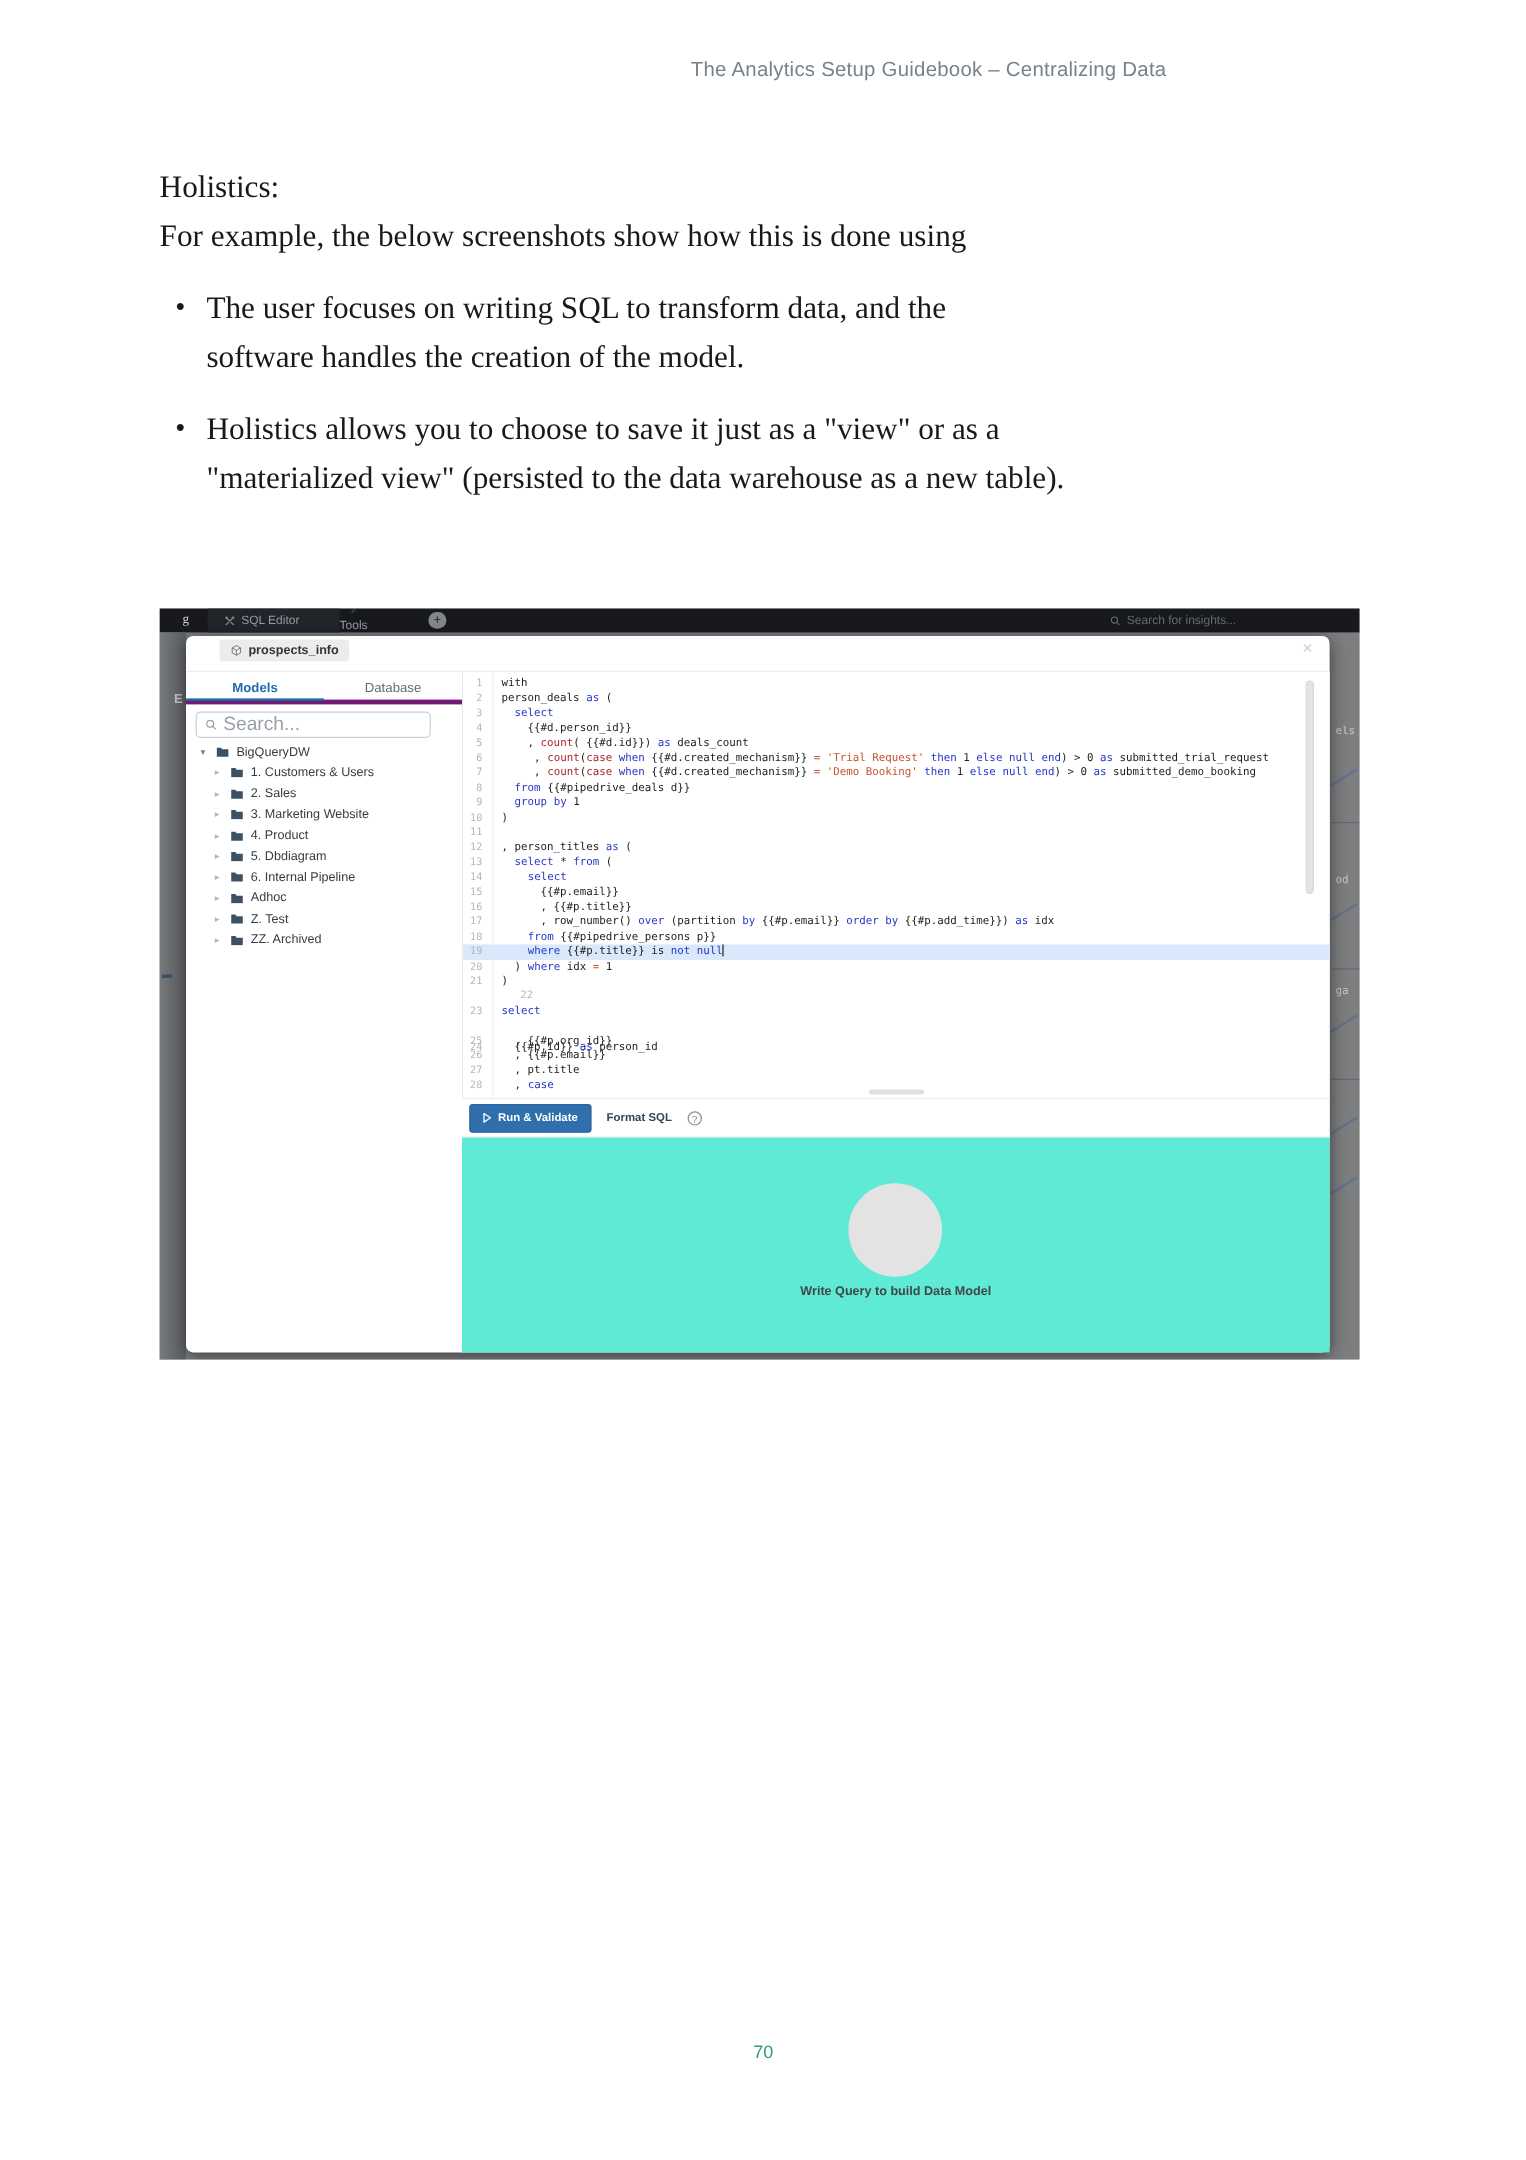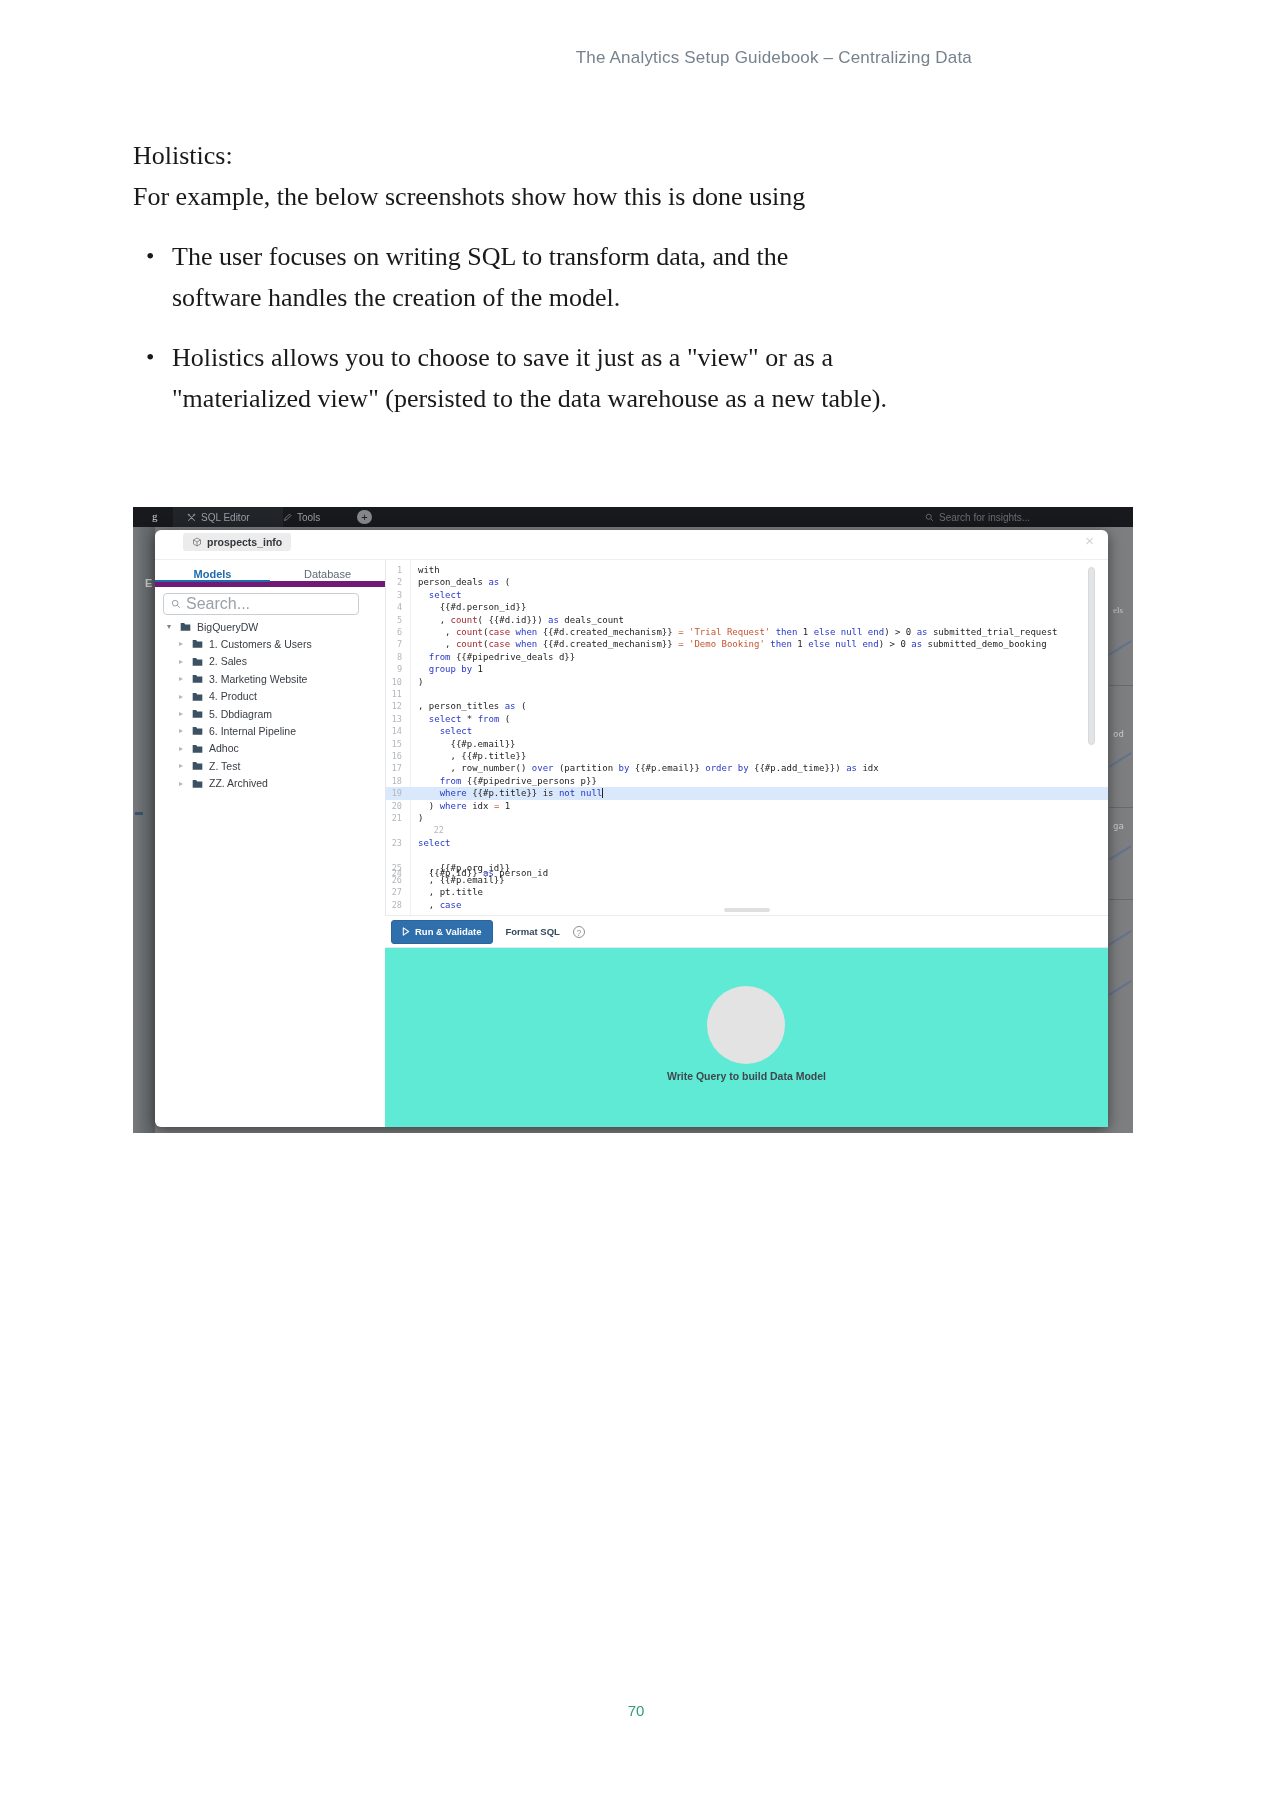--- a/index.html
+++ b/index.html
@@ -11,40 +11,40 @@
   .bullet{position:absolute;left:146px;font-family:"Liberation Serif",serif;font-size:26px;line-height:41px;color:#191919;}
   .bullet .dot{position:absolute;left:0;top:0;font-size:24px;}
   .bullet .btext{display:inline-block;margin-left:26px;}
   .page-number{position:absolute;left:0;top:1702px;width:100%;text-align:center;font-size:15px;color:#2f9c7c;}
 
   
   .shot{position:absolute;left:133px;top:507px;width:1000px;height:626px;background:#7d7e80;overflow:hidden;font-family:"Liberation Sans",sans-serif;}
   .topbar{position:absolute;left:0;top:0;width:100%;height:20px;background:#17191d;}
   .tb-frag{position:absolute;left:19px;top:3px;color:#cfd2d6;font-size:11px;font-family:"Liberation Serif",serif;}
   .tb-tab{position:absolute;left:40px;top:0;width:110px;height:20px;background:#212429;color:#979da5;font-size:10px;display:flex;align-items:center;gap:5px;padding-left:14px;box-sizing:border-box;}
-  .tb-tools{position:absolute;left:150px;top:0;height:20px;color:#979da5;font-size:10px;display:flex;align-items:center;gap:5px;}
+  .tb-tools{position:absolute;left:150px;top:0;height:20px;color:#979da5;font-size:10px;display:flex;align-items:center;gap:5px;flex-direction:column;}
   .tb-plus{position:absolute;left:224px;top:3px;width:15px;height:14px;border-radius:8px;background:#83878c;color:#1c1e22;font-size:11px;line-height:14px;text-align:center;}
   .tb-search{position:absolute;right:64px;top:2px;height:16px;display:flex;align-items:center;gap:5px;}
   .tb-search input{background:transparent;border:none;outline:none;color:#666c75;font-size:10px;width:130px;padding:0;}
   .tb-search input::placeholder{color:#666c75;}
 
   .strip-left{position:absolute;left:0;top:20px;width:22px;height:606px;background:linear-gradient(90deg,#77797c 0%,#6a6d70 45%,#606366 100%);}
   .strip-E{position:absolute;left:12px;top:50px;color:#d3d5d7;font-weight:bold;font-size:11px;opacity:.85;}
   .ldash{position:absolute;left:2px;top:305px;width:8px;height:3px;background:#2b4a66;opacity:.8;}
   .frag{position:absolute;left:980px;color:#d3d5d7;font-size:9px;font-family:"DejaVu Sans Mono",monospace;opacity:.85;}
   .rline{position:absolute;width:26px;height:2px;background:#47689a;opacity:.5;transform:rotate(-32deg);}
   .rsep{position:absolute;left:976px;width:24px;height:1px;background:#55585c;opacity:.55;}
   .smudge{position:absolute;left:57px;top:612px;width:230px;height:6px;background:rgba(35,35,35,.35);filter:blur(1px);border-radius:2px;}
 
   .modal{position:absolute;left:22px;top:23px;width:953px;height:597px;background:#fff;border-radius:6px;box-shadow:0 3px 14px rgba(0,0,0,.5);}
   .tabrow{position:absolute;left:0;top:0;width:100%;height:30px;border-bottom:1px solid #eceef0;box-sizing:border-box;}
   .model-tab{position:absolute;left:28px;top:3px;height:18px;background:#ececec;border-radius:3px;display:flex;align-items:center;gap:5px;padding:0 9px;font-size:10.5px;font-weight:bold;color:#33373c;}
   .close-x{position:absolute;right:14px;top:2px;font-size:15px;color:#ced3d8;cursor:default;}
 
-  .sidebar-tabs{position:absolute;left:0;top:30px;width:230px;height:27px;border-bottom:6px solid #701a75;box-sizing:border-box;}
+  .sidebar-tabs{position:absolute;left:0;top:30px;width:230px;height:27px;border-bottom:4px solid #701a75;box-sizing:border-box;}
   .stab{position:absolute;top:0;height:27px;width:115px;display:flex;align-items:center;justify-content:center;font-size:11px;}
   .stab.models{left:0;color:#1e6cad;font-weight:bold;}
   .stab.database{left:115px;color:#5f6a74;}
   .stab-underline{position:absolute;left:0;bottom:-1px;width:115px;height:2px;background:#1e6cad;}
 
   .side-search{position:absolute;left:8px;top:63px;width:196px;height:22px;border:1px solid #c9ced3;border-radius:4px;display:flex;align-items:center;gap:5px;padding:0 7px;box-sizing:border-box;}
   .side-search input{border:none;outline:none;font-size:16px;color:#555;width:150px;padding:0;background:transparent;}
   .side-search input::placeholder{color:#9aa1a8;}
 
   .tree-row{position:absolute;left:0;width:230px;height:17px;display:flex;align-items:center;box-sizing:border-box;padding-left:24px;}
@@ -132,21 +132,21 @@
         </svg>
       <input type="text" placeholder="Search for insights..." style="">
     </div>
   </div>
 
   <div class="strip-left">
     <span class="strip-E">E</span>
   </div>
   <div class="ldash"></div>
   <div id="right-frags">
-      <span class="frag" style="top: 98px; font-family: Liberation Serif, serif;">els</span>
+      <span class="frag" style="top: 98px;">els</span>
       <span class="frag" style="top: 222px;">od</span>
       <span class="frag" style="top: 314px;">ga</span>
     </div>
   <div class="rline" style="left:974px;top:140px;"></div>
   <div class="rline" style="left:974px;top:252px;"></div>
   <div class="rline" style="left:974px;top:345px;"></div>
   <div class="rline" style="left:974px;top:430px;"></div>
   <div class="rline" style="left:974px;top:480px;"></div>
   <div class="rsep" style="top:178px;"></div>
   <div class="rsep" style="top:300px;"></div>

